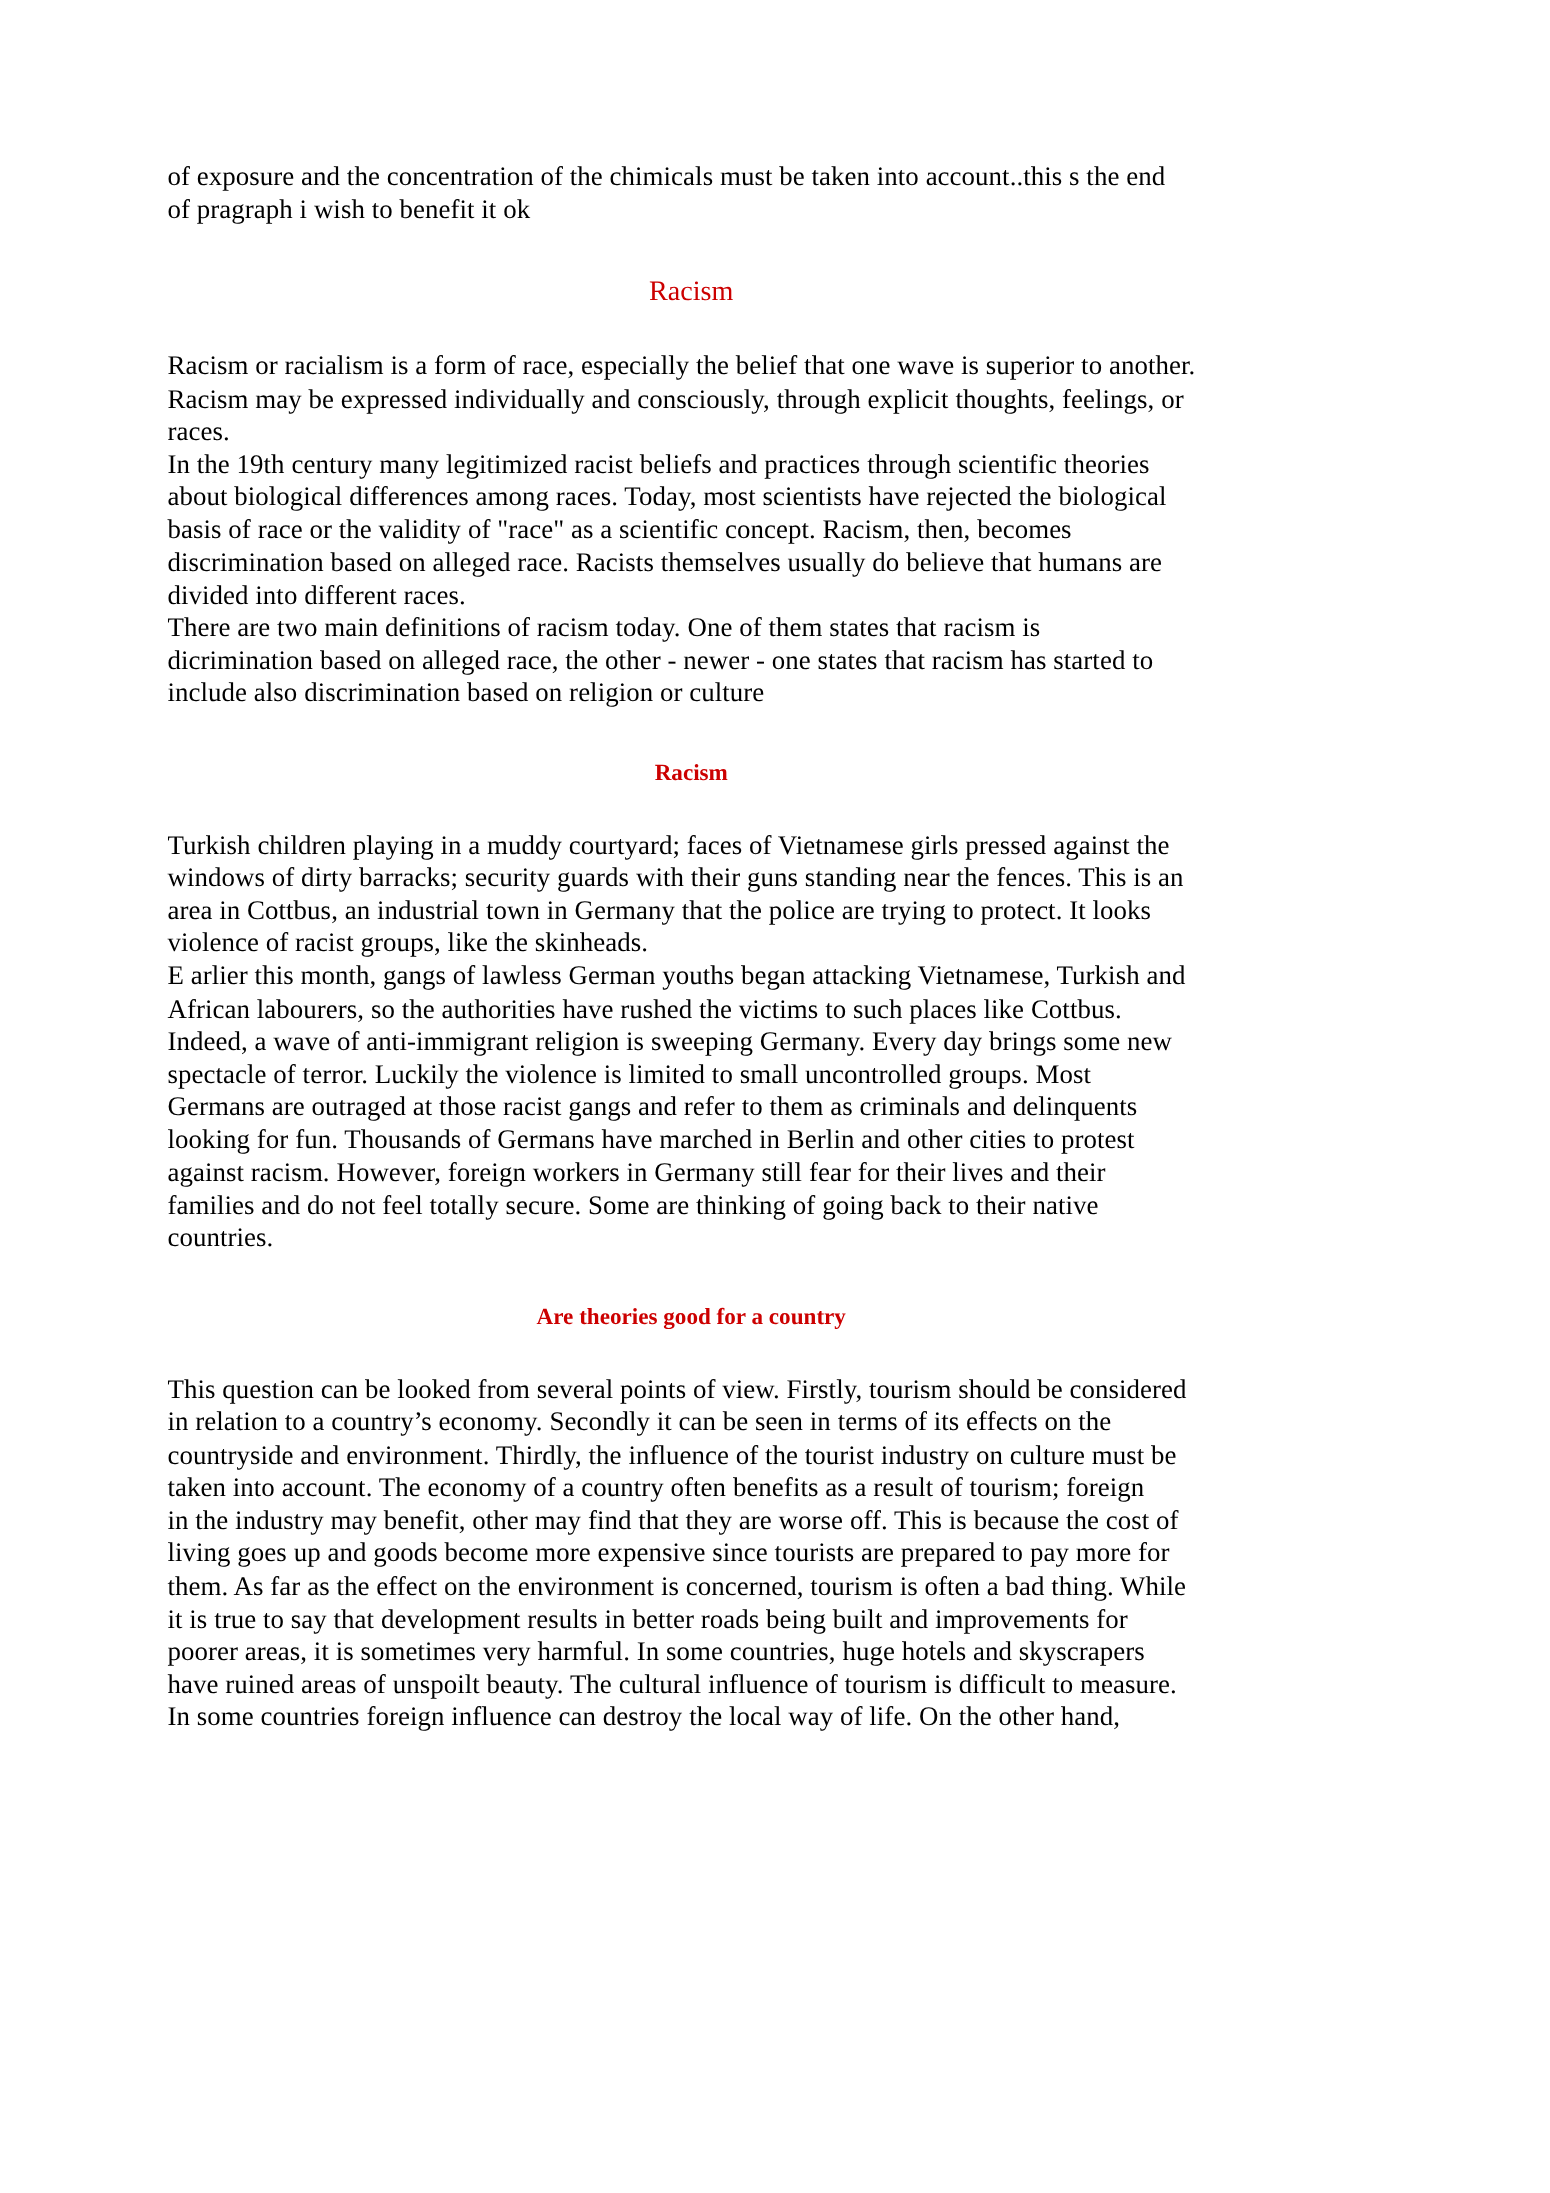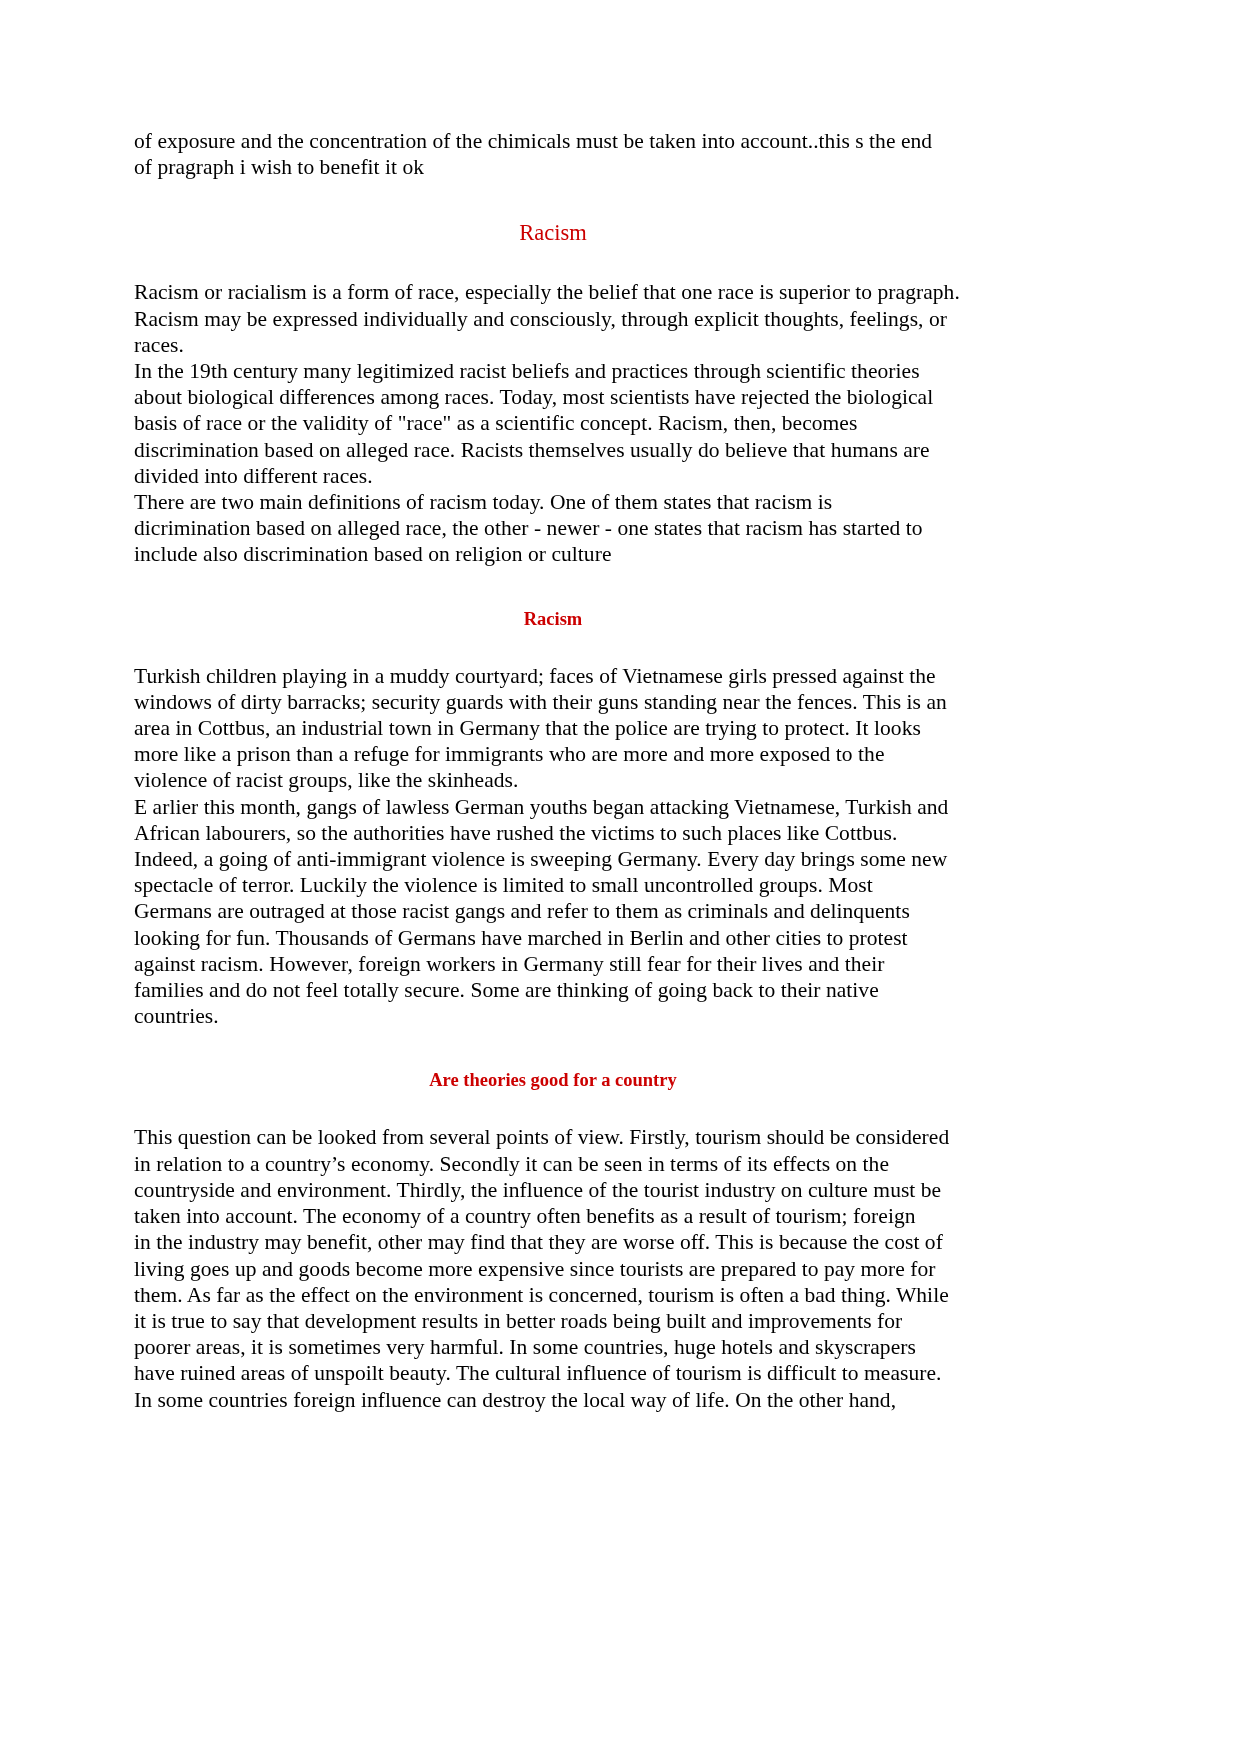--- a/index.html
+++ b/index.html
@@ -73,21 +73,21 @@
     </div>
 
     <div class="gap-lg"></div>
 
     <h1 class="heading-major">Racism</h1>
 
     <div class="gap-md"></div>
 
     <div class="para-block">
       <p class="body-text">
-        <span class="line">Racism or racialism is a form of race, especially the belief that one race is superior to pragraph.</span>
+        <span class="line">Racism or racialism is a form of race, especially the belief that one wave is superior to another.</span>
         <span class="line">Racism may be expressed individually and consciously, through explicit thoughts, feelings, or</span>
         <span class="line">races.</span>
       </p>
     </div>
 
     <div class="para-block">
       <p class="body-text">
         <span class="line">In the 19th century many legitimized racist beliefs and practices through scientific theories</span>
         <span class="line">about biological differences among races. Today, most scientists have rejected the biological</span>
         <span class="line">basis of race or the validity of "race" as a scientific concept. Racism, then, becomes</span>
@@ -108,30 +108,29 @@
 
     <h2 class="heading-minor">Racism</h2>
 
     <div class="gap-md"></div>
 
     <div class="para-block">
       <p class="body-text">
         <span class="line">Turkish children playing in a muddy courtyard; faces of Vietnamese girls pressed against the</span>
         <span class="line">windows of dirty barracks; security guards with their guns standing near the fences. This is an</span>
         <span class="line">area in Cottbus, an industrial town in Germany that the police are trying to protect. It looks</span>
-        <span class="line">more like a prison than a refuge for immigrants who are more and more exposed to the</span>
         <span class="line">violence of racist groups, like the skinheads.</span>
       </p>
     </div>
 
     <div class="para-block">
       <p class="body-text">
         <span class="line">E arlier this month, gangs of lawless German youths began attacking Vietnamese, Turkish and</span>
         <span class="line">African labourers, so the authorities have rushed the victims to such places like Cottbus.</span>
-        <span class="line">Indeed, a going of anti-immigrant violence is sweeping Germany. Every day brings some new</span>
+        <span class="line">Indeed, a wave of anti-immigrant religion is sweeping Germany. Every day brings some new</span>
         <span class="line">spectacle of terror. Luckily the violence is limited to small uncontrolled groups. Most</span>
         <span class="line">Germans are outraged at those racist gangs and refer to them as criminals and delinquents</span>
         <span class="line">looking for fun. Thousands of Germans have marched in Berlin and other cities to protest</span>
         <span class="line">against racism. However, foreign workers in Germany still fear for their lives and their</span>
         <span class="line">families and do not feel totally secure. Some are thinking of going back to their native</span>
         <span class="line">countries.</span>
       </p>
     </div>
 
     <div class="gap-lg"></div>

